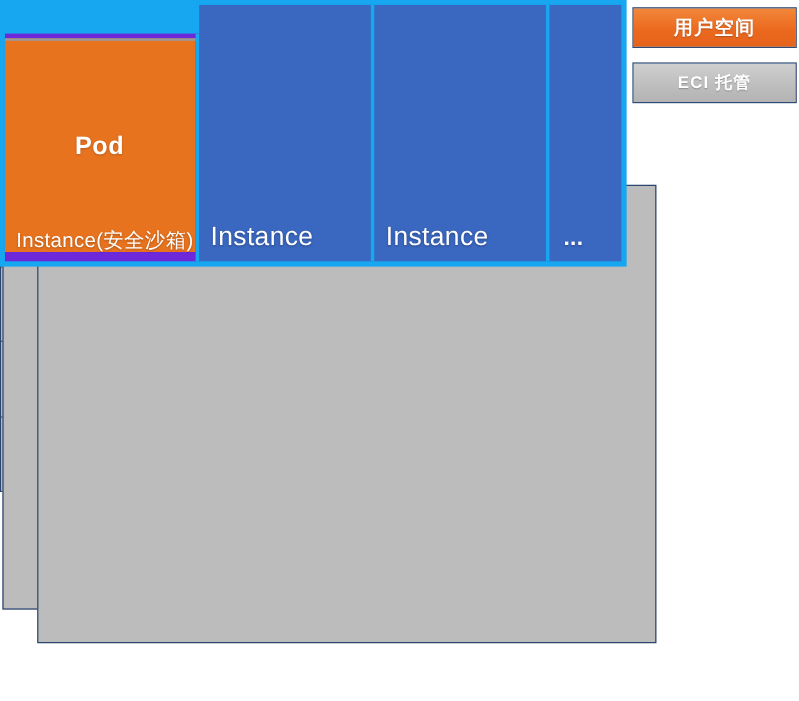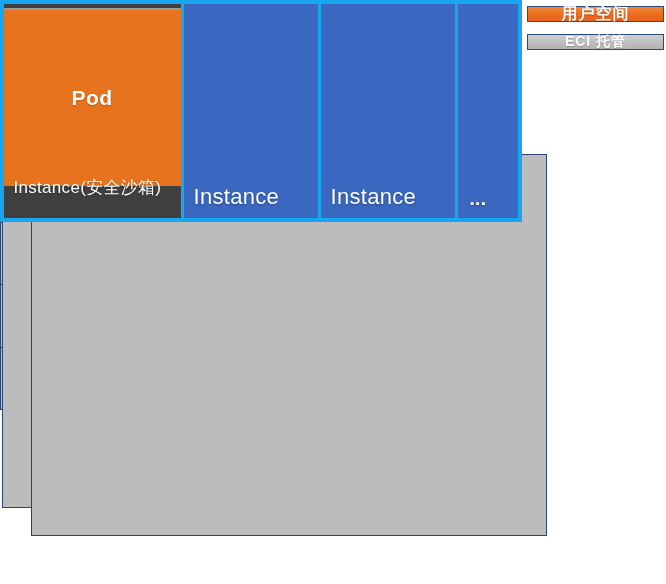--- a/index.html
+++ b/index.html
@@ -21,21 +21,21 @@
 
   
   .legend {
     position: absolute;
     left: 527px;
     top: 6px;
     width: 139px;
   }
   .legend-item {
     width: 137px;
-    height: 16px;
+    height: 34px;
     display: flex;
     align-items: center;
     justify-content: center;
     border: 1.5px solid #2e4a77;
     margin-bottom: 12px;
     font-size: 16px;
     font-weight: bold;
     letter-spacing: 1px;
     color: #ffffff;
     text-shadow: 0 1px 1px rgba(0,0,0,.25);
@@ -80,21 +80,21 @@
   .inst {
     position: relative;
     background: #3a67bf;
     border-right: 3px solid #17a7f0;
     display: flex;
     flex-direction: column;
     justify-content: flex-end;
   }
   .inst:last-child { border-right: none; }
 
-  .inst-pod   { width: 180px; background: #404040; }
+  .inst-pod   { width: 162px; background: #6d28d9; margin-top: 24px; }
   .inst-a     { flex: 1 1 0; }
   .inst-b     { flex: 1 1 0; }
   .inst-dots  { width: 60px; }
 
   
   .pod-box {
     position: absolute;
     left: 0; right: 0; top: 4px;
     height: 178px;
     background: #e8731f;
@@ -117,21 +117,21 @@
     padding: 0 10px 8px 10px;
     font-size: 22px;
     color: #ffffff;
     letter-spacing: .3px;
     text-shadow: 0 1px 2px rgba(0,0,0,.3);
     white-space: nowrap;
   }
   .inst-pod .inst-caption {
     background: transparent;
     font-size: 17px;
-    padding-bottom: 19px;
+    padding-bottom: 6px;
   }
   .inst-dots .inst-caption {
     font-size: 19px;
     font-weight: bold;
     padding-left: 12px;
   }
 
   
   .layer {
     flex: 1 1 0;

